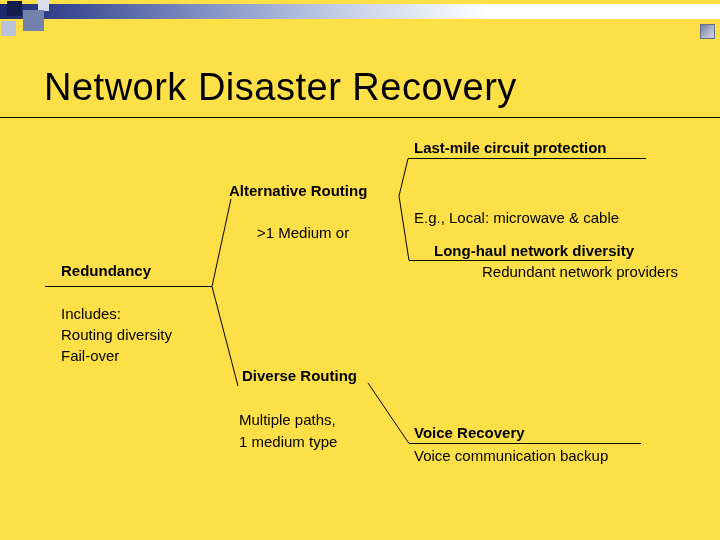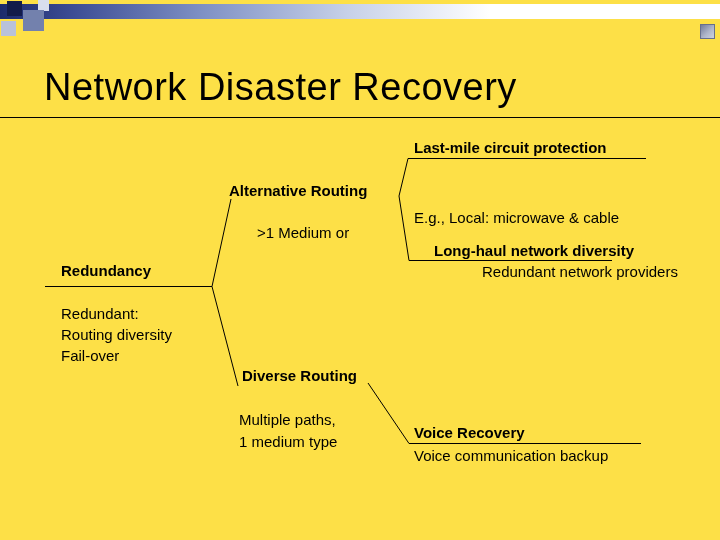--- a/index.html
+++ b/index.html
@@ -89,21 +89,21 @@
   </svg>
 
   <div class="t b lm-title">Last-mile circuit protection</div>
   <div class="t lm-sub">E.g., Local: microwave &amp; cable</div>
 
   <div class="t b ar-label">Alternative Routing</div>
   <div class="t ar-d1">&gt;1 Medium or</div>
 
   <div class="t b red-label">Redundancy</div>
   <div class="includes">
-    <div>Redundant:</div>
+    <div>Includes:</div>
     <div>Routing diversity</div>
     <div>Fail-over</div>
   </div>
 
   <div class="t b lh-title">Long-haul network diversity</div>
   <div class="t lh-sub">Redundant network providers</div>
 
   <div class="t b dr-label">Diverse Routing</div>
   <div class="t dr-d1">Multiple paths,</div>
   <div class="t dr-d2">1 medium type</div>

